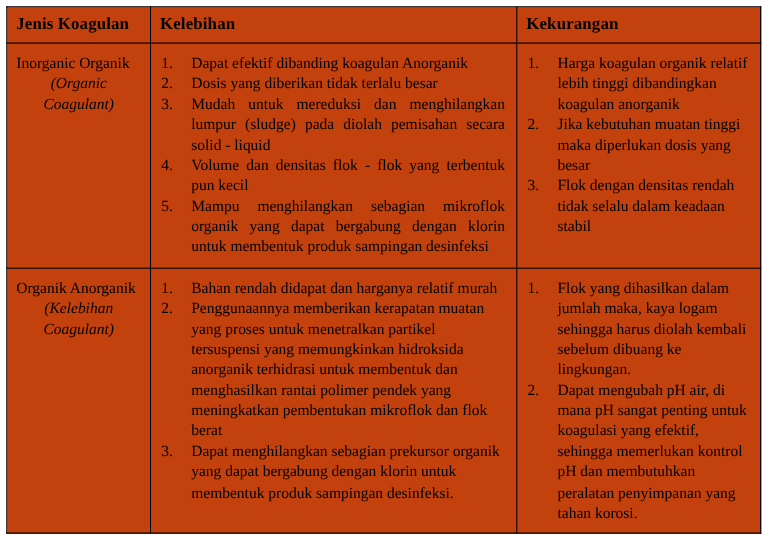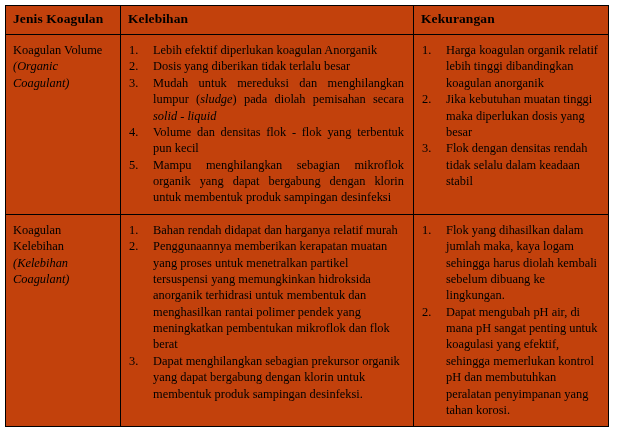--- a/index.html
+++ b/index.html
@@ -61,20 +61,21 @@
   }
   .cell-inner {
     padding: 7px 7px 8px 7px;
   }
   .type-name {
     display: block;
   }
   .type-alt {
     display: block;
     font-style: italic;
+    text-align: center;
   }
 
   
   ol.num-list {
     list-style: none;
     margin: 0;
     padding: 0;
     counter-reset: itm;
   }
   ol.num-list > li {
@@ -91,21 +92,21 @@
     width: 20px;
     text-align: left;
   }
   .just ol.num-list > li {
     text-align: justify;
     text-justify: inter-word;
   }
   .left ol.num-list > li {
     text-align: left;
   }
-  .ital { font-style: italic; }
+  .ital { }
 
   .pros-cell .cell-inner { padding-left: 6px; padding-right: 9px; }
   .cons-cell .cell-inner { padding-left: 6px; padding-right: 8px; }
 </style>
 </head>
 <body>
 
 <div class="page">
   <table class="coag-table">
     <colgroup>
@@ -123,49 +124,49 @@
         </th>
         <th class="hdr-cell">
           <div class="hdr-inner hdr-center">Kekurangan</div>
         </th>
       </tr>
     </thead>
     <tbody>
       <tr>
         <td class="body-cell type-cell">
           <div class="cell-inner">
-            <span class="type-name">Koagulan Volume</span>
+            <span class="type-name">Inorganic Organik</span>
             <span class="type-alt">(Organic Coagulant)</span>
           </div>
         </td>
         <td class="body-cell pros-cell just">
           <div class="cell-inner">
             <ol class="num-list">
-                <li><span>Lebih efektif diperlukan koagulan Anorganik</span></li>
+                <li><span>Dapat efektif dibanding koagulan Anorganik</span></li>
                 <li><span>Dosis yang diberikan tidak terlalu besar</span></li>
                 <li><span>Mudah untuk mereduksi dan menghilangkan lumpur (</span><span class="ital">sludge</span><span>) pada diolah pemisahan secara </span><span class="ital">solid - liquid</span></li>
                 <li><span>Volume dan densitas flok - flok yang terbentuk pun kecil</span></li>
                 <li><span>Mampu menghilangkan sebagian mikroflok organik yang dapat bergabung dengan klorin untuk membentuk produk sampingan desinfeksi</span></li>
               </ol>
           </div>
         </td>
         <td class="body-cell cons-cell left">
           <div class="cell-inner">
             <ol class="num-list">
                 <li><span>Harga koagulan organik relatif lebih tinggi dibandingkan koagulan anorganik</span></li>
                 <li><span>Jika kebutuhan muatan tinggi maka diperlukan dosis yang besar</span></li>
                 <li><span>Flok dengan densitas rendah tidak selalu dalam keadaan stabil</span></li>
               </ol>
           </div>
         </td>
       </tr>
       <tr>
         <td class="body-cell type-cell">
           <div class="cell-inner">
-            <span class="type-name">Koagulan Kelebihan</span>
+            <span class="type-name">Organik Anorganik</span>
             <span class="type-alt">(Kelebihan Coagulant)</span>
           </div>
         </td>
         <td class="body-cell pros-cell left">
           <div class="cell-inner">
             <ol class="num-list">
                 <li><span>Bahan rendah didapat dan harganya relatif murah</span></li>
                 <li><span>Penggunaannya memberikan kerapatan muatan yang proses untuk menetralkan partikel tersuspensi yang memungkinkan hidroksida anorganik terhidrasi untuk membentuk dan menghasilkan rantai polimer pendek yang meningkatkan pembentukan mikroflok dan flok berat</span></li>
                 <li><span>Dapat menghilangkan sebagian prekursor organik yang dapat bergabung dengan klorin untuk membentuk produk sampingan desinfeksi.</span></li>
               </ol>

